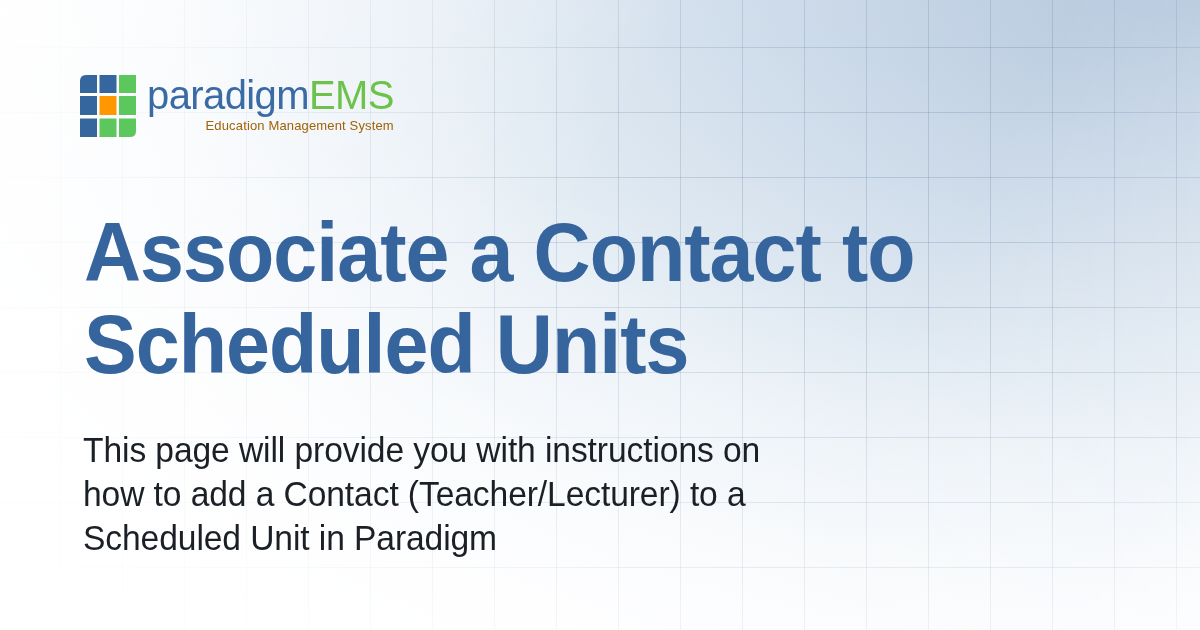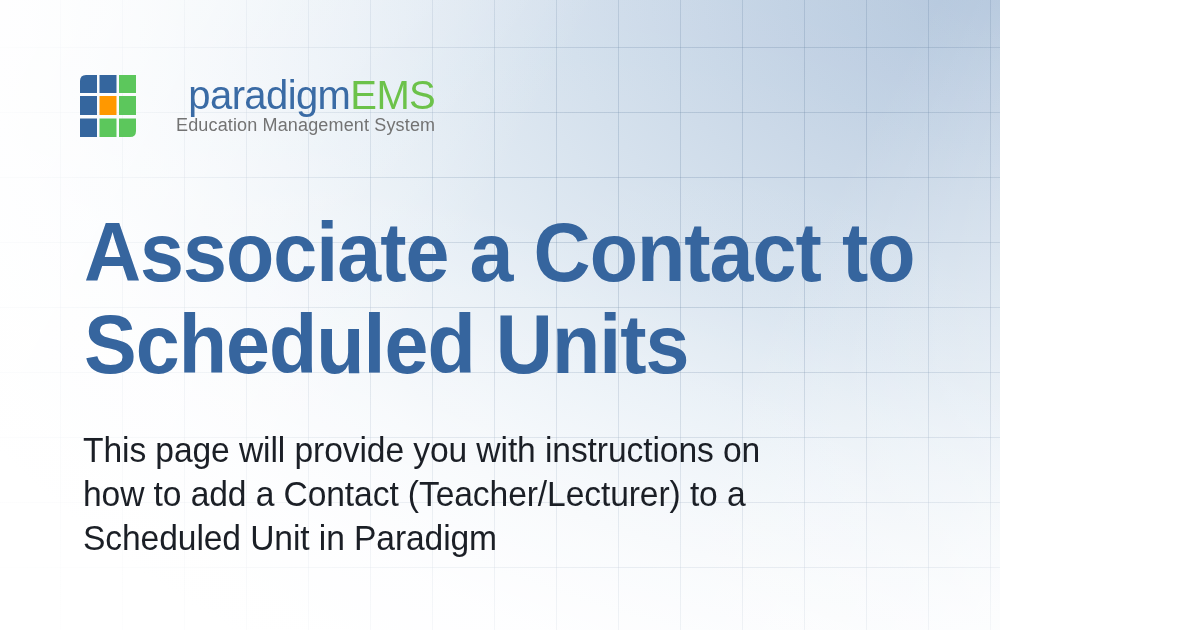--- a/index.html
+++ b/index.html
@@ -9,21 +9,21 @@
   body {
     width: 1200px;
     height: 630px;
     overflow: hidden;
     font-family: "Liberation Sans", sans-serif;
     background: #ffffff;
   }
 
   #canvas {
     position: relative;
-    width: 1000px;
+    width: 1200px;
     height: 630px;
     overflow: hidden;
     background: #ffffff;
   }
 
   
   .bg-base {
     position: absolute;
     inset: 0;
     background:
@@ -117,24 +117,24 @@
     font-size: 40px;
     line-height: 40px;
     letter-spacing: -0.6px;
     font-weight: 400;
     white-space: nowrap;
   }
   .wordmark .w-paradigm { color: #3a6ba5; }
   .wordmark .w-ems { color: #6cc24a; }
   .tagline {
     margin-top: 3px;
-    font-size: 18px;
+    font-size: 13px;
     line-height: 15px;
     letter-spacing: 0.15px;
-    color: #737373;
+    color: #a16207;
     font-weight: 400;
     white-space: nowrap;
     margin-left: 29px;
   }
 
   
   .headline {
     position: absolute;
     left: 84px;
     top: 206px;

